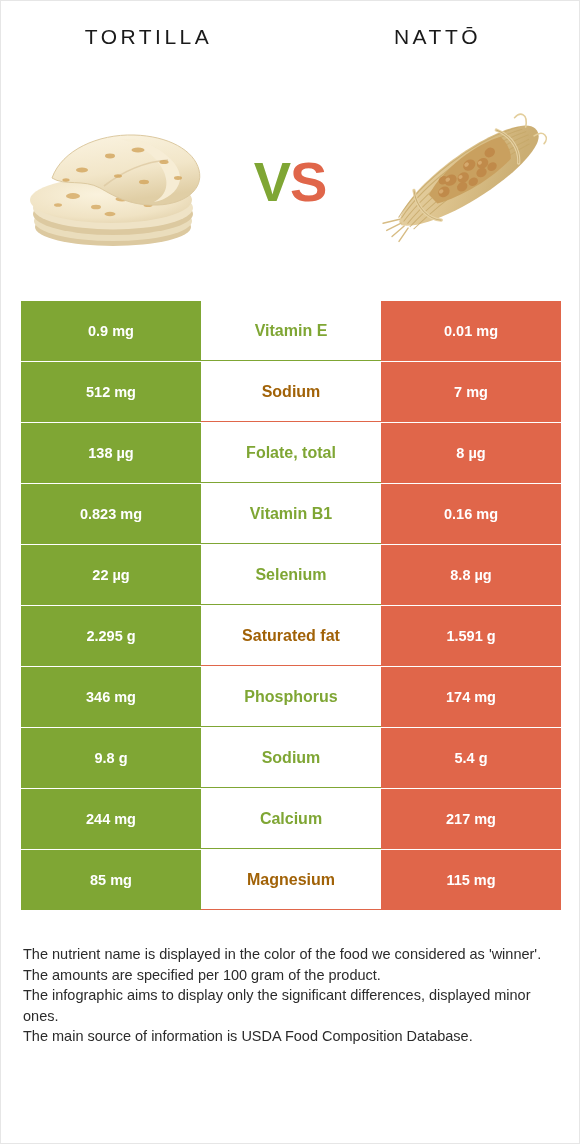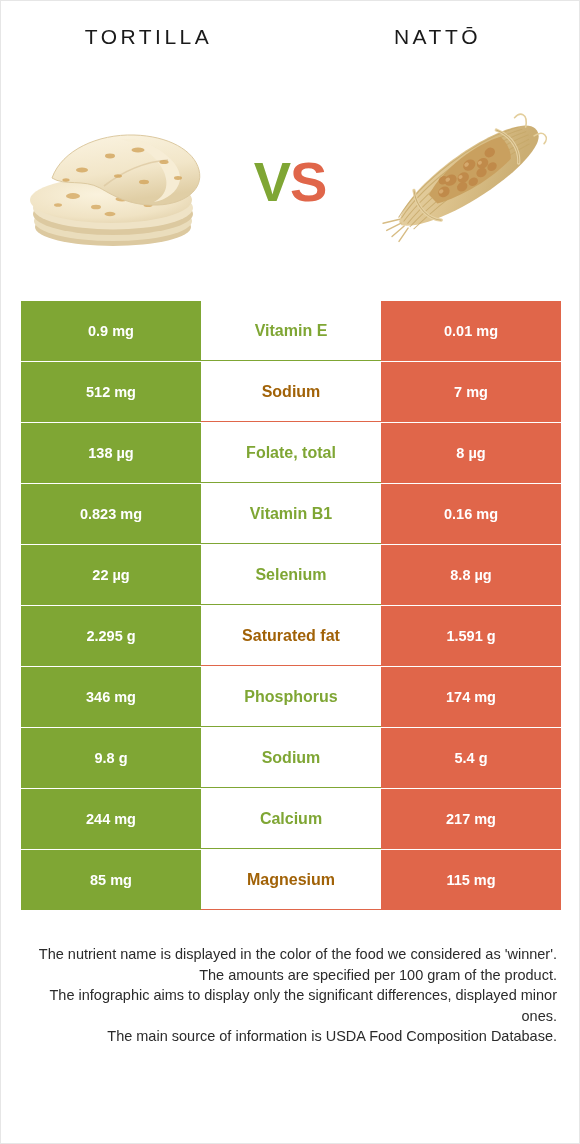--- a/index.html
+++ b/index.html
@@ -104,21 +104,21 @@
     background: #ffffff;
     font-size: 16px;
     font-weight: 700;
   }
   .cell-mid.win-left  { color: #7FA634; border-bottom: 1px solid #7FA634; }
   .cell-mid.win-right { color: #a16207; border-bottom: 1px solid #E0664A; }
 
   
   .footer {
     margin: 34px 22px 0 22px;
-    text-align: right;
+    text-align: left;
     font-size: 14.5px;
     line-height: 1.42;
     color: #2b2b2b;
   }
   .footer div { margin: 0; }
 
   
   .art { display:block; }
 </style>
 </head>

